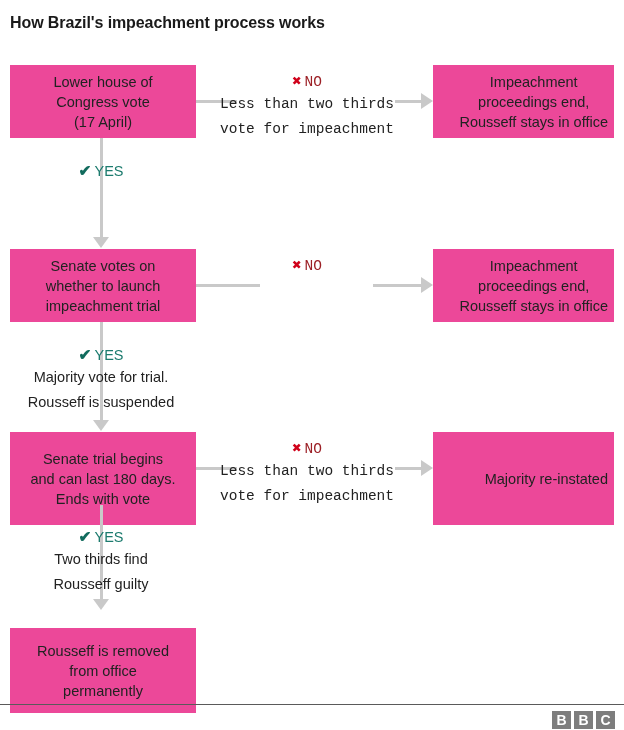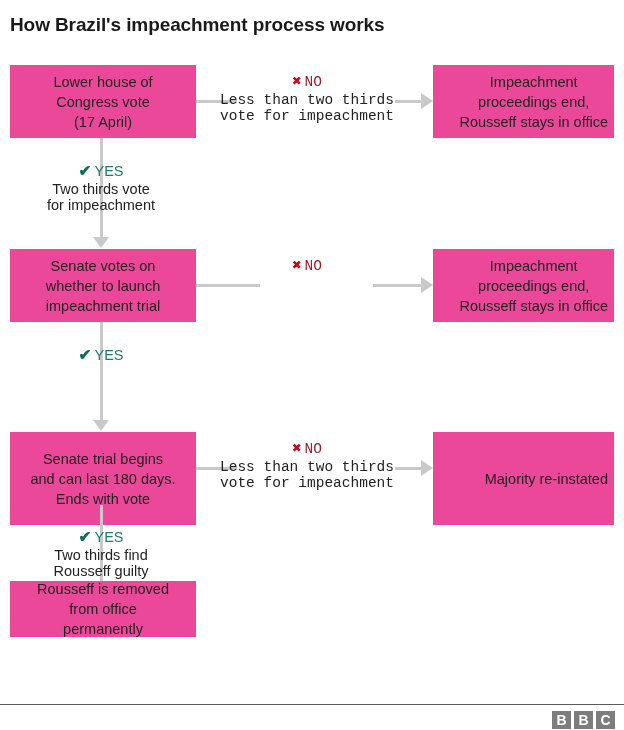--- a/index.html
+++ b/index.html
@@ -14,21 +14,21 @@
     font-family: "Liberation Sans", sans-serif;
     color: #222222;
     overflow: hidden;
   }
 
   
   .chart-title {
     position: absolute;
     left: 10px;
     top: 14px;
-    font-size: 19px;
+    font-size: 16px;
     font-weight: bold;
     color: #1a1a1a;
     letter-spacing: -0.1px;
     white-space: nowrap;
   }
 
   
   .node-box {
     position: absolute;
     background: #ec4899;
@@ -45,21 +45,21 @@
     padding: 0 6px;
     white-space: pre-line;
   }
 
   .box-left  { left: 10px;  width: 186px; }
   .box-right { left: 433px; width: 181px; justify-content: flex-end; }
 
   .row1 { top: 65px;  height: 73px; }
   .row2 { top: 249px; height: 73px; }
   .row3 { top: 432px; height: 93px; }
-  .row4 { top: 581px; height: 56px; }
+  .row4 { top: 628px; height: 85px; }
 
   
   .v-line {
     position: absolute;
     left: 100px;
     width: 3px;
     background: #c9c9c9;
   }
   .v-head {
     position: absolute;
@@ -102,21 +102,21 @@
     font-size: 15.5px;
     margin-right: 3px;
   }
   .branch.yes .verdict { color: #1c7b6e; }
   .branch.yes .verdict .glyph { color: #116b5d; }
   .branch.no  .verdict { color: #9c2026; }
   .branch.no  .verdict .glyph { color: #d0021b; }
 
   .branch .detail {
     font-size: 14.5px;
-    line-height: 16px;
+    line-height: 25px;
     color: #222222;
     white-space: pre-line;
   }
 
   
   .branch.yes { left: 0px; width: 202px; }
   
   .branch.no  { left: 207px; width: 200px; font-family: Liberation Mono, monospace; }
 
   
@@ -172,22 +172,20 @@
   <div class="node-text">Impeachment
 proceedings end,
 Rousseff stays in office</div>
 </div>
 
 <div class="v-line" style="top:138px; height:100px;"></div>
 <div class="v-head" style="top:237px;"></div>
 
 <div class="branch yes" style="top:161px;">
   <div class="verdict"><span class="glyph">✔</span><span>YES</span></div>
-  <div class="detail">Two thirds vote
-for impeachment</div>
 </div>
 
 <div class="node-box box-left row2">
   <div class="node-text">Senate votes on
 whether to launch
 impeachment trial</div>
 </div>
 
 <div class="h-line" style="left:196px; top:284px; width:64px;"></div>
 <div class="h-line" style="left:373px; top:284px; width:49px;"></div>
@@ -201,20 +199,22 @@
   <div class="node-text">Impeachment
 proceedings end,
 Rousseff stays in office</div>
 </div>
 
 <div class="v-line" style="top:322px; height:99px;"></div>
 <div class="v-head" style="top:420px;"></div>
 
 <div class="branch yes" style="top:345px;">
   <div class="verdict"><span class="glyph">✔</span><span>YES</span></div>
+  <div class="detail">Majority vote for trial.
+Rousseff is suspended</div>
 </div>
 
 <div class="node-box box-left row3">
   <div class="node-text">Senate trial begins
 and can last 180 days.
 Ends with vote</div>
 </div>
 
 <div class="h-line" style="left:196px; top:467px; width:41px;"></div>
 <div class="h-line" style="left:395px; top:467px; width:27px;"></div>

